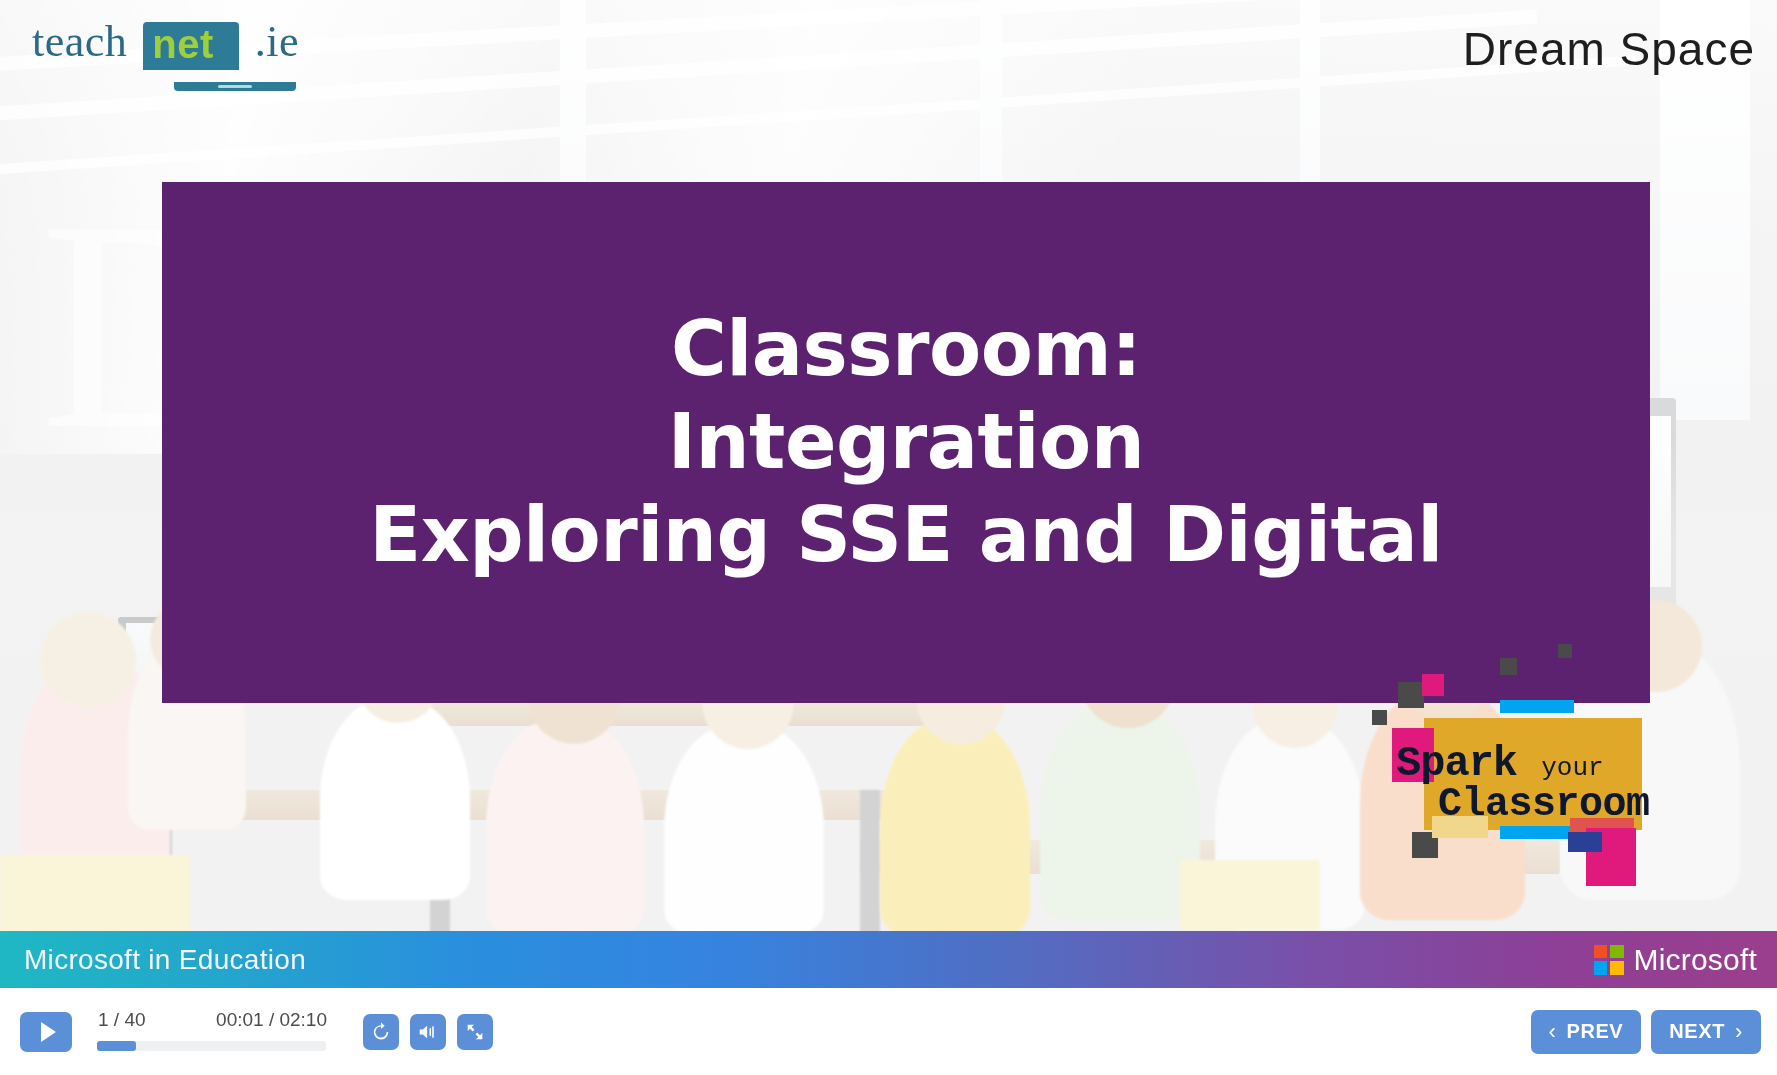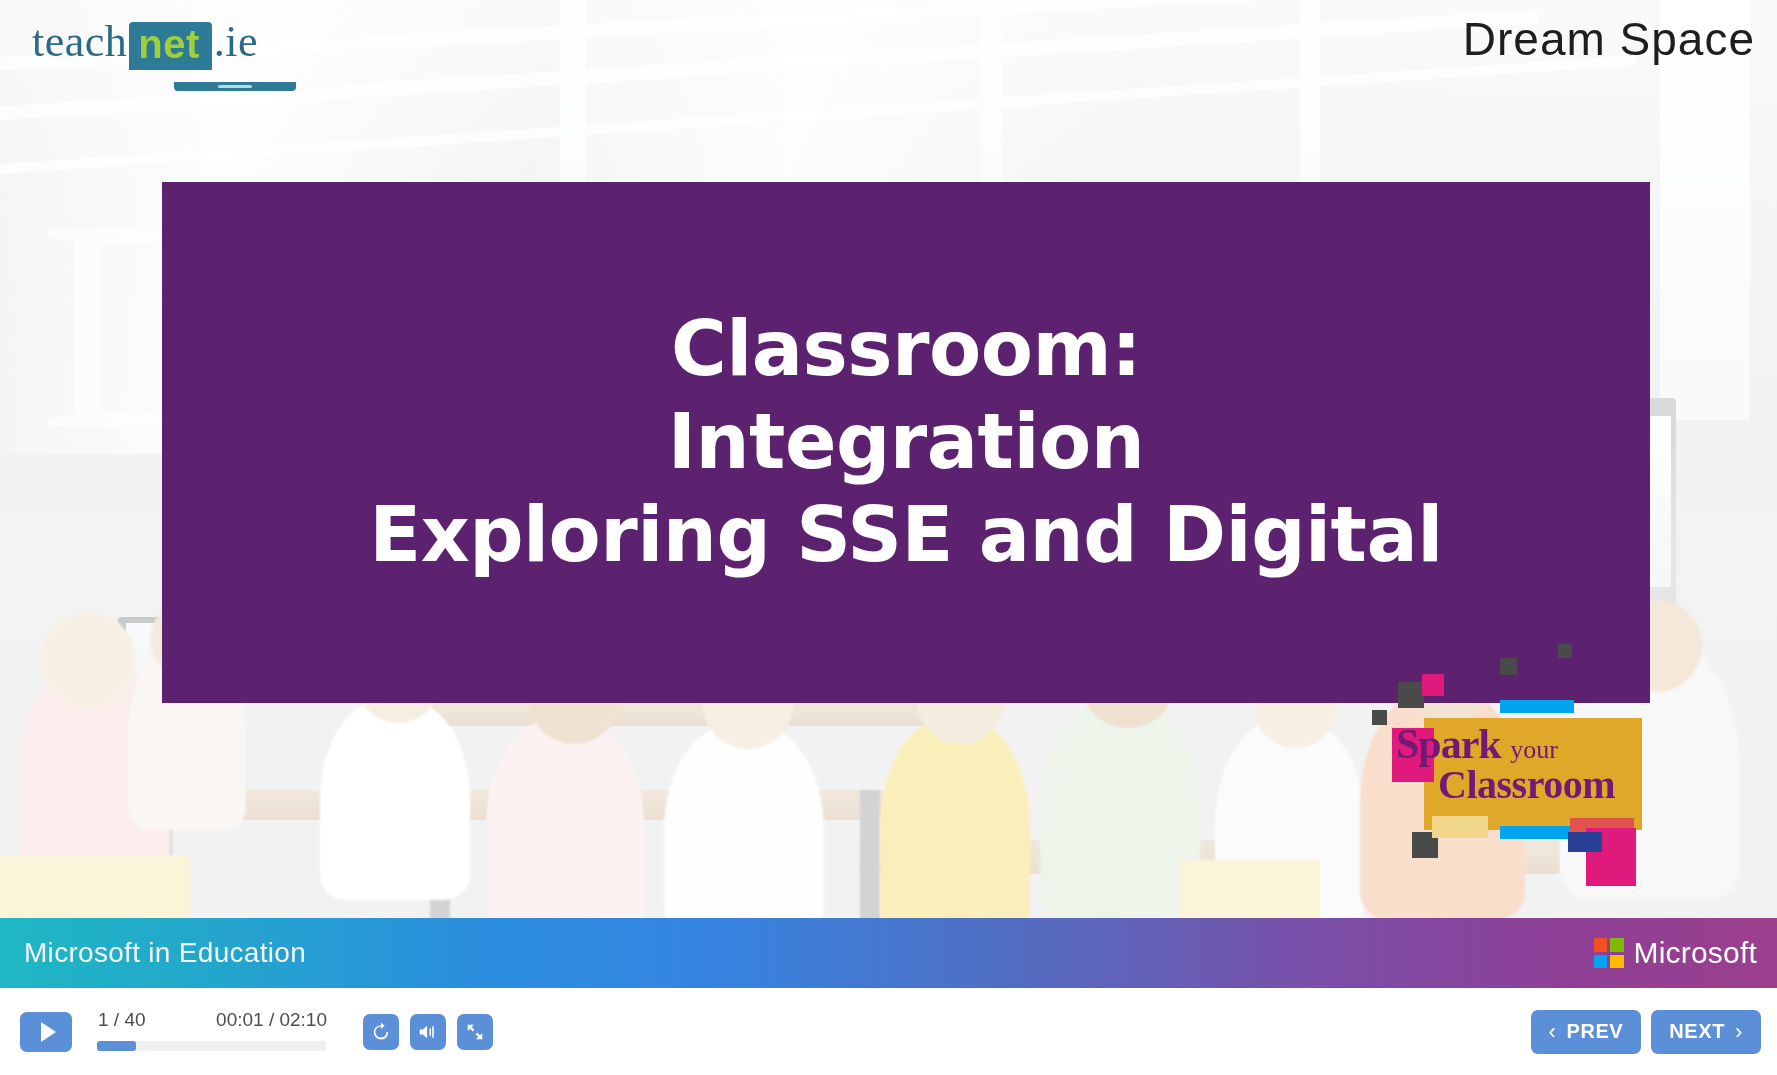--- a/index.html
+++ b/index.html
@@ -97,36 +97,36 @@
   
   .teachnet {
     position:absolute; left:32px; top:20px;
     font-family:"Liberation Serif", serif;
     font-size:44px; line-height:1; white-space:nowrap;
     color:#2d6b84; letter-spacing:.5px;
   }
   .teachnet .tn-teach { color:#2a6a86; }
   .teachnet .tn-chip {
     display:inline-block; background:#2d7b96; color:#9fcf3a;
-    padding:2px 12px 6px 9px; border-radius:4px 4px 0 0; margin:0 2px;
+    padding:2px 25px 6px 9px; border-radius:4px 4px 0 0; margin:0 16px;
     font-weight:700; font-family:"Liberation Sans", sans-serif; font-size:40px;
     position:relative; top:2px;
   }
   .teachnet .tn-base {
     position:absolute; left:142px; top:62px; width:122px; height:9px;
     background:#2d7b96; border-radius:0 0 4px 4px;
   }
   .teachnet .tn-base:after{
     content:""; position:absolute; left:44px; top:3px; width:34px; height:3px;
     background:#b9d7e2; border-radius:2px;
   }
   .teachnet .tn-ie { color:#2a6a86; }
 
   .dreamspace {
-    position:absolute; right:22px; top:12px;
+    position:absolute; right:22px; top:22px;
     font-family:"Liberation Sans", sans-serif;
     font-size:46px; font-weight:300; color:#1e1e1e;
     letter-spacing:1px; white-space:nowrap;
   }
 
   
   .titlebox {
     position:absolute;
     left:162px; top:182px; width:1488px; height:521px;
     background:#5c2270;
@@ -135,21 +135,21 @@
   }
   .title {
     color:#ffffff; text-align:center;
     font-family:"DejaVu Sans", sans-serif;
     font-weight:700; font-size:76px; line-height:1.22;
     letter-spacing:-.5px;
   }
 
   
   .banner {
-    position:absolute; left:0; bottom:0; width:100%; height:70px;
+    position:absolute; left:0; bottom:0; width:100%; height:57px;
     background:linear-gradient(90deg,#1fb8c4 0%, #23a6cc 12%, #2a8fdd 26%, #3584e0 40%, #4f6fc4 56%, #7a4fa8 74%, #8e3f96 88%, #9b3f8d 100%);
   }
   .banner-label {
     position:absolute; left:24px; top:50%; transform:translateY(-50%);
     font-family:"Liberation Sans", sans-serif;
     font-size:28px; font-weight:300; color:#f2f6f8; letter-spacing:.3px;
   }
   .ms-logo {
     position:absolute; right:20px; top:50%; transform:translateY(-50%);
     display:flex; align-items:center; gap:10px;
@@ -173,22 +173,22 @@
   .spark .sq { position:absolute; }
   .spark .gold {
     position:absolute; left:52px; top:98px; width:218px; height:112px;
     background:#e0a828;
   }
   .spark .magsq {
     position:absolute; left:20px; top:108px; width:42px; height:54px;
     background:#e0197d;
   }
   .spark .words {
-    position:absolute; left:24px; top:104px; width:280px;
-    color:#701a75; font-family:Liberation Serif, serif;
+    position:absolute; left:24px; top:124px; width:280px;
+    color:#0f172a; font-family:Liberation Mono, monospace;
   }
   .spark .l1 { font-size:42px; font-weight:700; line-height:.98; letter-spacing:-1px; }
   .spark .l1 .your { font-size:26px; font-weight:400; letter-spacing:0; }
   .spark .l2 { font-size:40px; font-weight:700; line-height:1.02; margin-left:42px; letter-spacing:-.5px; }
 
   
   .controls {
     position:absolute; left:0; bottom:0;
     width:1777px; height:87px;
     background:#ffffff;

